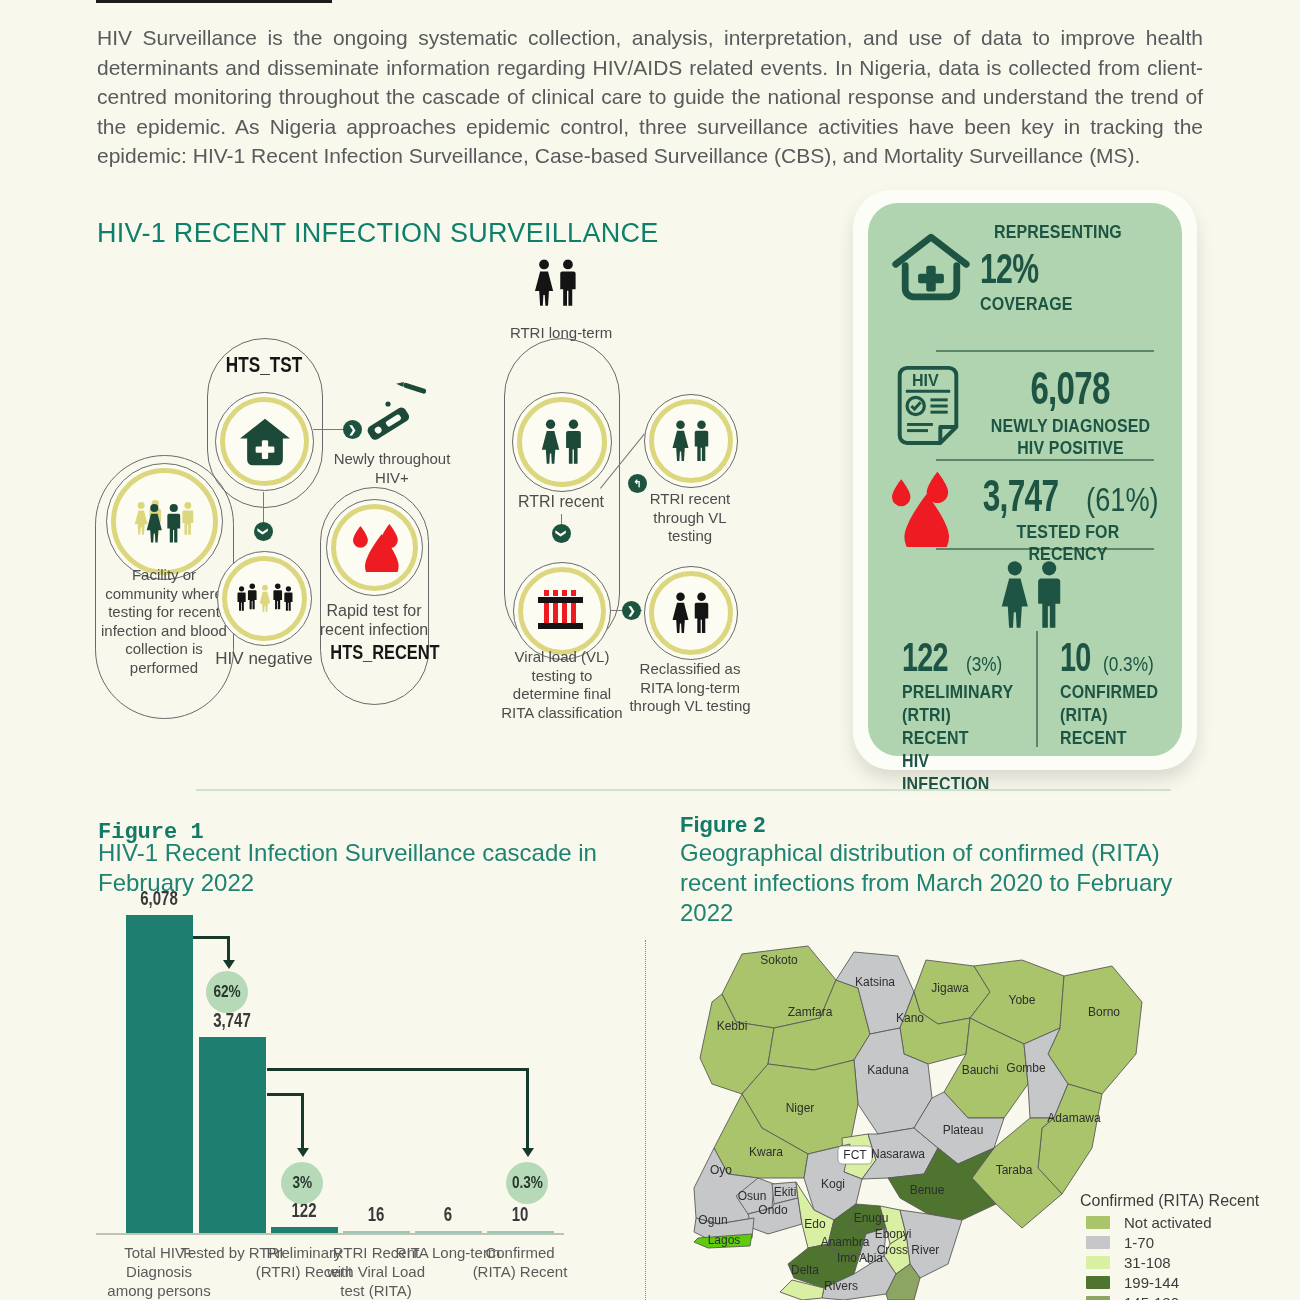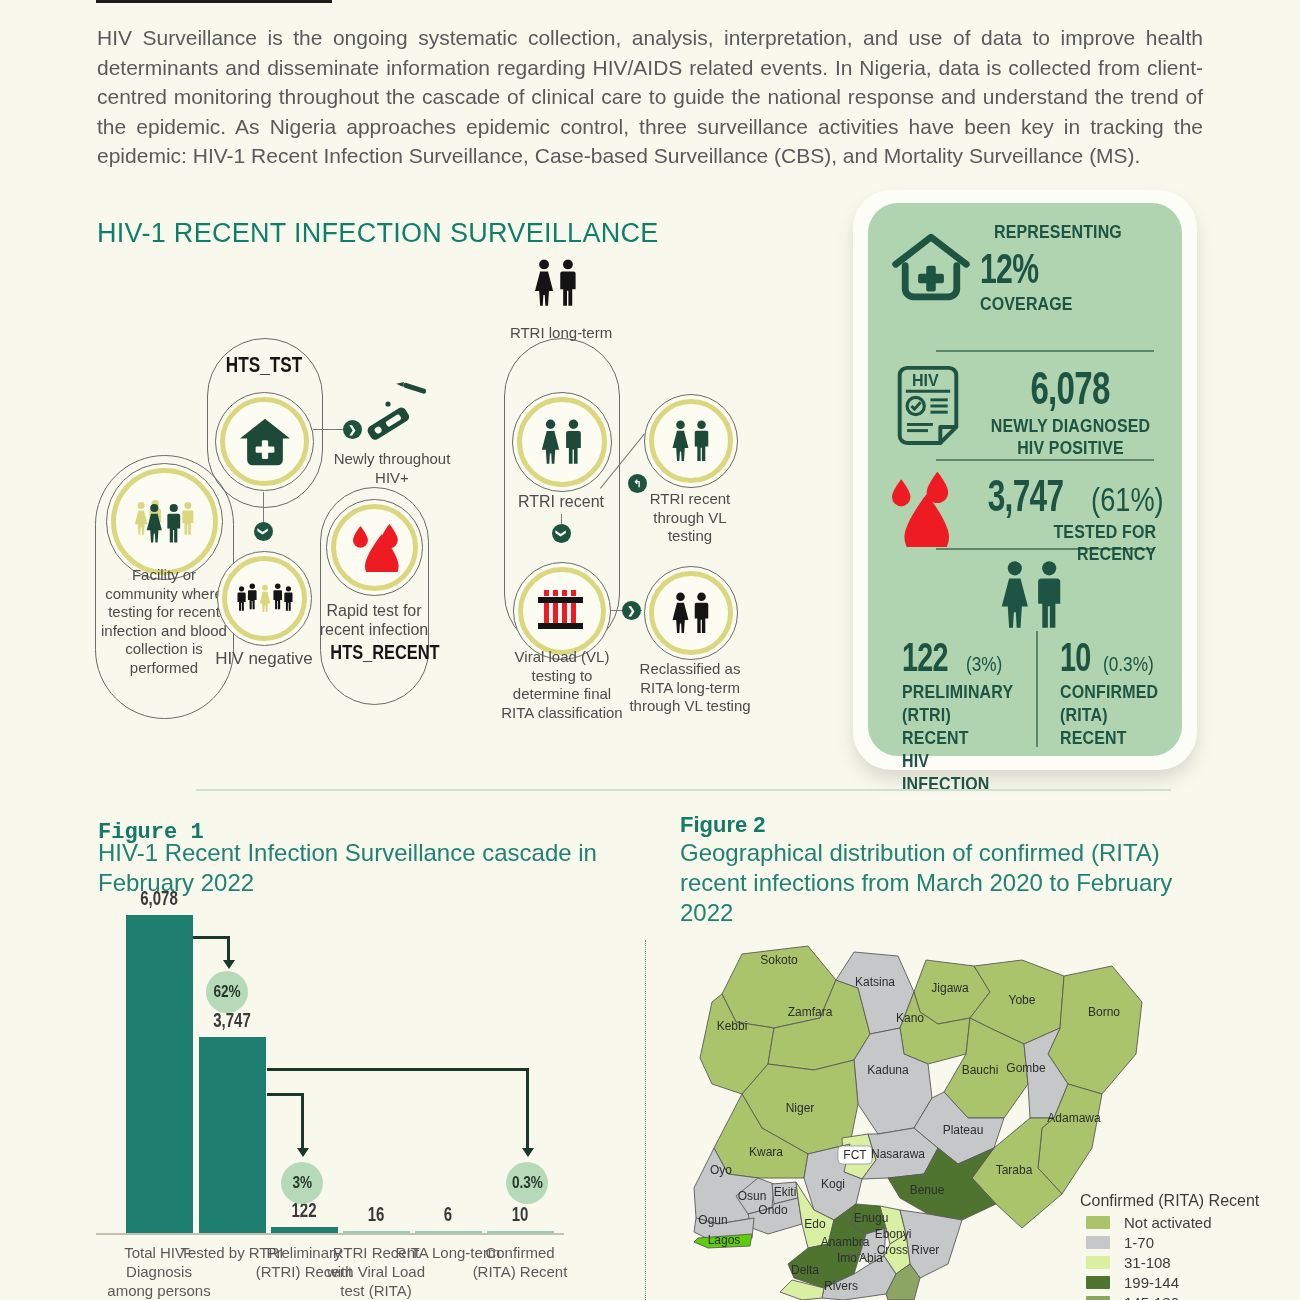--- a/index.html
+++ b/index.html
@@ -240,21 +240,21 @@
       <div class="num" style="font-size:46px;">6,078</div>
       <div class="cond o-ctr" style="font-size:19px;line-height:22px;">NEWLY DIAGNOSED HIV POSITIVE</div>
     </div>
     <div class="sp-div" style="left:68px;top:256px;width:218px;"></div>
 
     <svg class="abs" style="left:24px;top:268px;" width="62" height="76" viewBox="0 0 50 60">
       <path d="M12 0C12 0 0 15 0 23a12 12 0 0 0 24 0C24 15 12 0 12 0Z" fill="#ee1b23" transform="translate(10 18) scale(1.5)"></path>
       <path d="M12 0C12 0 0 15 0 23a12 12 0 0 0 24 0C24 15 12 0 12 0Z" fill="#ee1b23" transform="translate(0 6) scale(0.62)"></path>
       <path d="M12 0C12 0 0 15 0 23a12 12 0 0 0 24 0C24 15 12 0 12 0Z" fill="#ee1b23" transform="translate(28 0) scale(0.72)"></path>
     </svg>
-    <div class="abs" style="left:95px;top:268px;width:210px;text-align:right;">
+    <div class="abs" style="left:95px;top:268px;width:210px;text-align:center;">
       <div><span class="num" style="font-size:44px;">3,747</span>
         <span style="display:inline-block;font-size:34px;font-weight:400;transform:scaleX(.8);">(61%)</span></div>
       <div class="cond o-ctr" style="font-size:19px;">TESTED FOR RECENCY</div>
     </div>
     <div class="sp-div" style="left:68px;top:345px;width:218px;"></div>
 
     <svg class="abs" style="left:128px;top:352px;" width="72" height="80" viewBox="0 0 44 44">
       <use href="#ic-woman" x="1" y="1" width="21" height="43" fill="#1d5443"></use>
       <use href="#ic-man" x="22" y="1" width="21" height="43" fill="#1d5443"></use>
     </svg>

